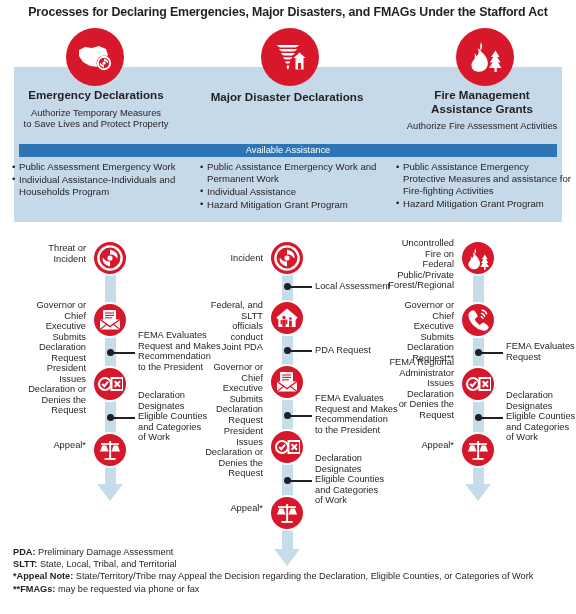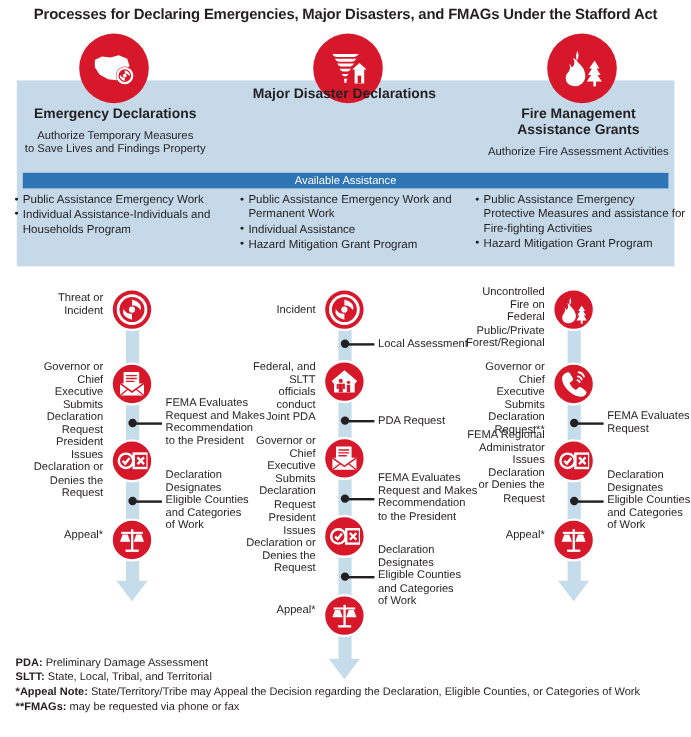--- a/index.html
+++ b/index.html
@@ -45,21 +45,21 @@
   }
   .col-head .h {
     font-size: 11.6px; font-weight: bold; line-height: 13.5px;
     color: #231f20;
   }
   .col-head .sub {
     font-size: 9.4px; line-height: 11.6px; margin-top: 5px;
     color: #231f20;
   }
   #head-1 { top: 88px; left: 8px;  width: 176px; }
-  #head-2 { top: 72px; left: 196px; width: 182px; }
+  #head-2 { top: 90px; left: 196px; width: 182px; }
   #head-3 { top: 88px; left: 392px; width: 180px; }
 
   
   .assist-bar {
     position: absolute; top: 144px; left: 19px;
     width: 538px; height: 13px;
     background: #2e75b6;
     color: #ffffff;
     font-size: 9.3px; line-height: 13px;
     text-align: center;
@@ -171,35 +171,35 @@
     <svg width="40" height="40" viewBox="0 0 40 40">
       <path fill="#ffffff" d="M16 5 q2.5 5.5 -0.5 8.5 q-1.5-2-3-2 q2.8 4.5 -1 7.8 q-0.4-2.2-2-3 q1.5 4.5-1.5 7.6 q-2.2 2.3-1.3 6 q0.9 3.6 5.2 4.6 q4.8 1.1 8.2-2 q3.6-3.3 2.4-8.6 q-1.1-4.9-5.2-8.2 q-3.6-2.9-1.3-10.7 Z"></path>
       <path fill="#ffffff" d="M30.5 13.5 L34.5 20 h-2.3 l3.3 5.4 h-2.6 l3.6 5.6 H24 l3.6-5.6 H25 l3.3-5.4 h-2.3 Z"></path>
       <rect x="29.5" y="30" width="2.2" height="5" fill="#ffffff"></rect>
     </svg>
   </div>
 
   <div class="col-head" id="head-1">
     <div class="h" style="white-space:pre-line">Emergency Declarations</div>
     <div class="sub" style="white-space:pre-line">Authorize Temporary Measures
-to Save Lives and Findings Property</div>
+to Save Lives and Protect Property</div>
   </div>
   <div class="col-head" id="head-2">
     <div class="h" style="white-space:pre-line">Major Disaster Declarations</div>
   </div>
   <div class="col-head" id="head-3">
     <div class="h" style="white-space:pre-line">Fire Management
 Assistance Grants</div>
     <div class="sub" style="white-space:pre-line">Authorize Fire Assessment Activities</div>
   </div>
 
   <div class="assist-bar">Available Assistance</div>
 
   <ul class="bullets" id="bul-1">
-    <li>Public Assistance Emergency Work</li>
+    <li>Public Assessment Emergency Work</li>
     <li>Individual Assistance-Individuals and Households Program</li>
   </ul>
   <ul class="bullets" id="bul-2">
     <li>Public Assistance Emergency Work and Permanent Work</li>
     <li>Individual Assistance</li>
     <li>Hazard Mitigation Grant Program</li>
   </ul>
   <ul class="bullets" id="bul-3">
     <li>Public Assistance Emergency Protective Measures and assistance for Fire-fighting Activities</li>
     <li>Hazard Mitigation Grant Program</li>

